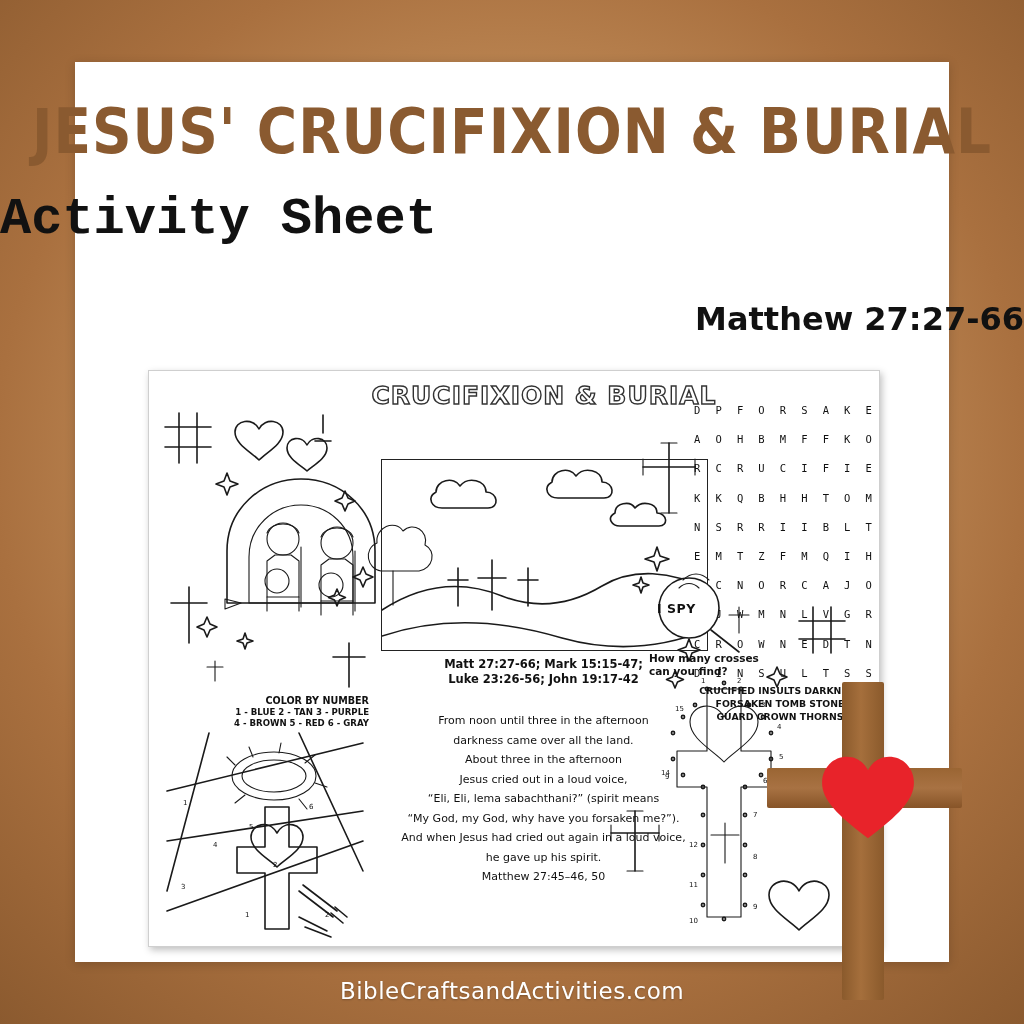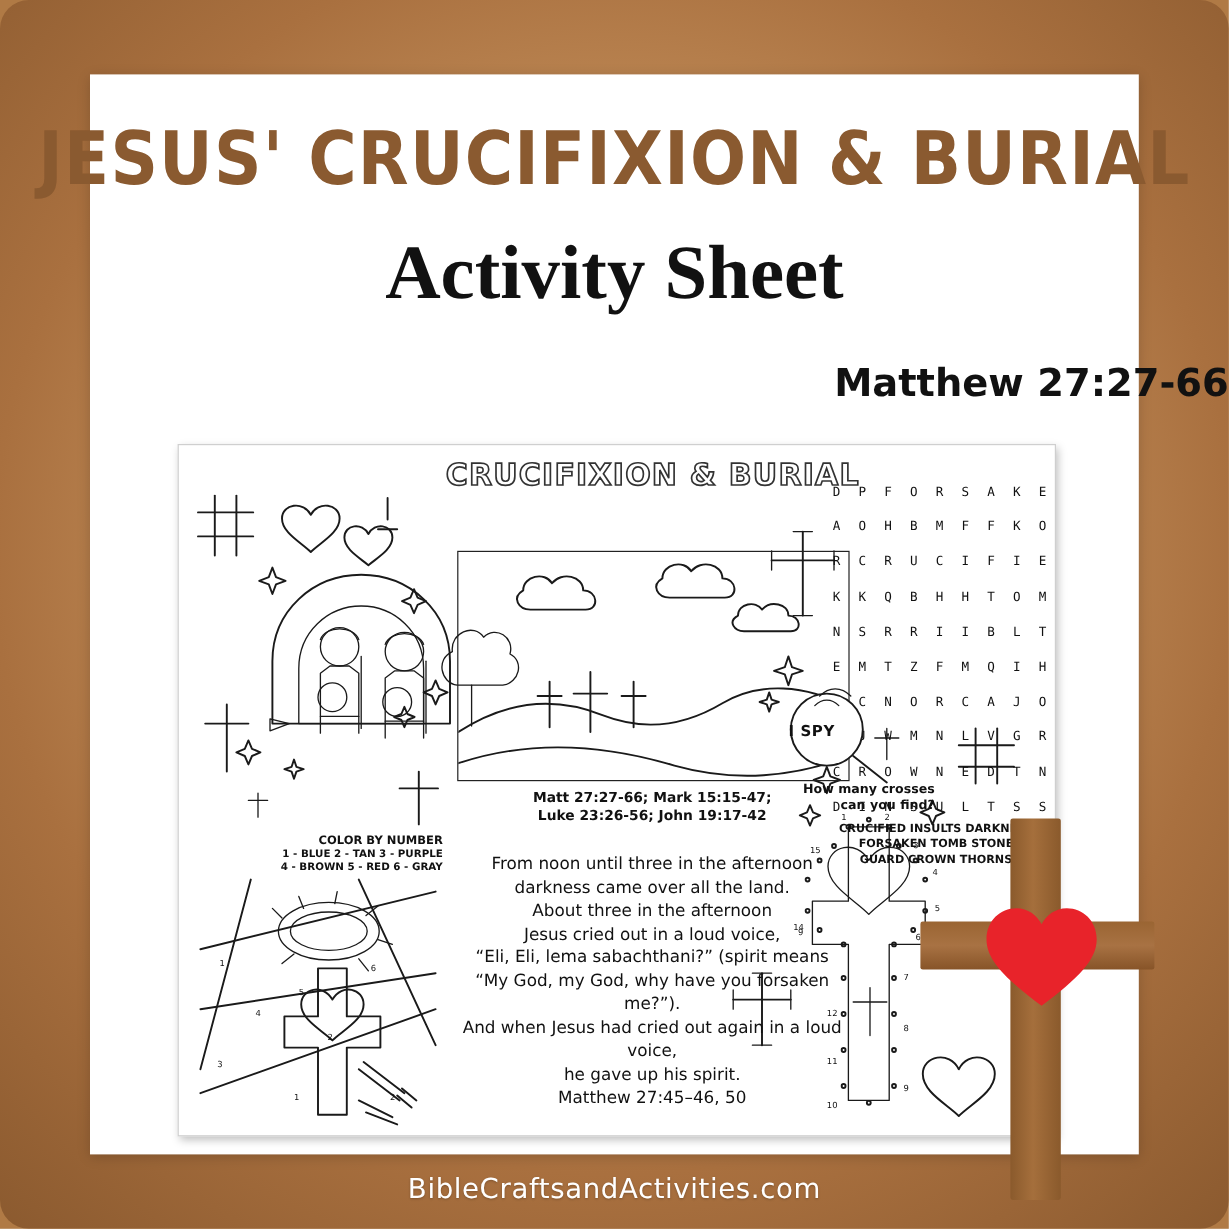--- a/index.html
+++ b/index.html
@@ -14,21 +14,20 @@
     overflow: hidden;
   }
 
   
   #page {
     position: relative;
     width: 1024px;
     height: 1024px;
     background:
       radial-gradient(circle at 50% 45%, #d8ac7e 0%, #c4905c 38%, #a9703f 68%, #8b5a2f 100%);
-    border-radius: 24px;
   }
 
   
   .white-card {
     position: absolute;
     left: 75px;
     top: 62px;
     width: 874px;
     height: 900px;
     background: #ffffff;
@@ -45,24 +44,23 @@
     font-weight: bold;
     font-size: 55px;
     letter-spacing: 1px;
     color: #8a5a30;
     transform: scaleY(1.12);
   }
   .title-sub {
     position: absolute;
     left: 0; right: 0;
     top: 190px;
-    text-align: center;
-    font-family: Liberation Serif, serif;
-    font-weight: bold;
-    font-size: 64px;
+    font-family: Liberation Mono, monospace;
+    font-weight: bold;
+    font-size: 52px;
     color: #111;
   }
   .title-ref {
     position: absolute;
     left: 0; right: 0;
     top: 300px;
     text-align: right;
     font-family: "DejaVu Sans", sans-serif;
     font-weight: bold;
     font-size: 32px;
@@ -133,21 +131,21 @@
     color: #111;
   }
 
   .scripture {
     position: absolute;
     left: 222px;
     top: 340px;
     width: 345px;
     text-align: center;
     font-family: "DejaVu Sans", sans-serif;
-    font-size: 14px;
+    font-size: 11px;
     line-height: 19.5px;
     color: #111;
   }
 
   
   .wordsearch {
     position: absolute;
     left: 545px;
     top: 32px;
     width: 180px;
@@ -187,21 +185,21 @@
     font-weight: bold;
     font-size: 12.5px;
     color: #111;
     letter-spacing: 0.5px;
   }
   .ispy-q {
     position: absolute;
     left: 0;
     top: 86px;
     width: 130px;
-    text-align: right;
+    text-align: left;
     font-family: "DejaVu Sans", sans-serif;
     font-weight: bold;
     font-size: 10.5px;
     line-height: 13px;
     color: #111;
   }
 
   
   .cbn-legend {
     position: absolute;

